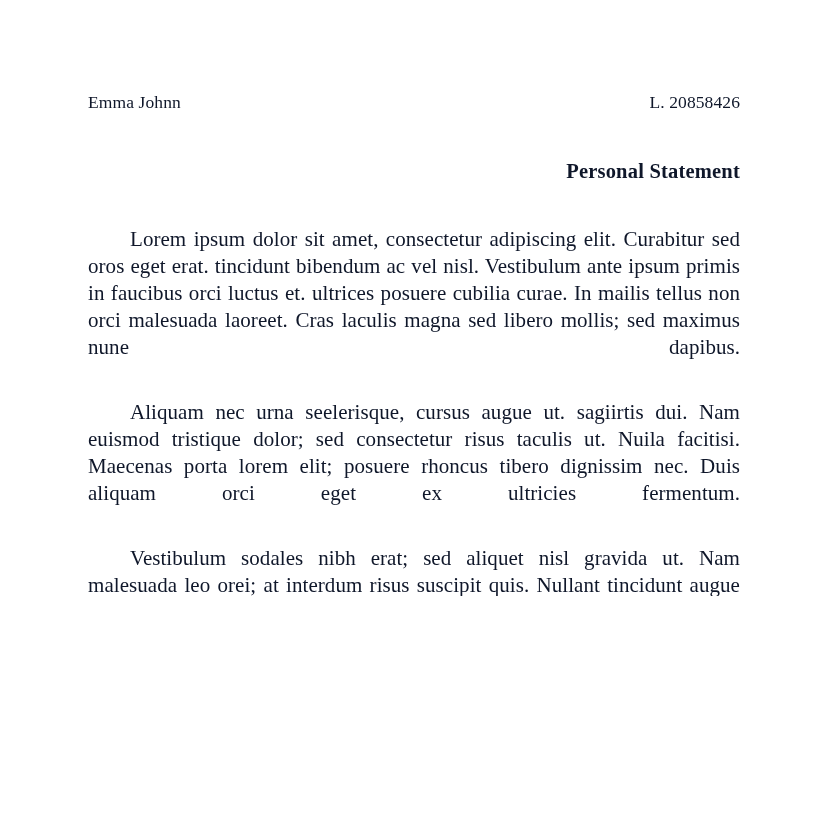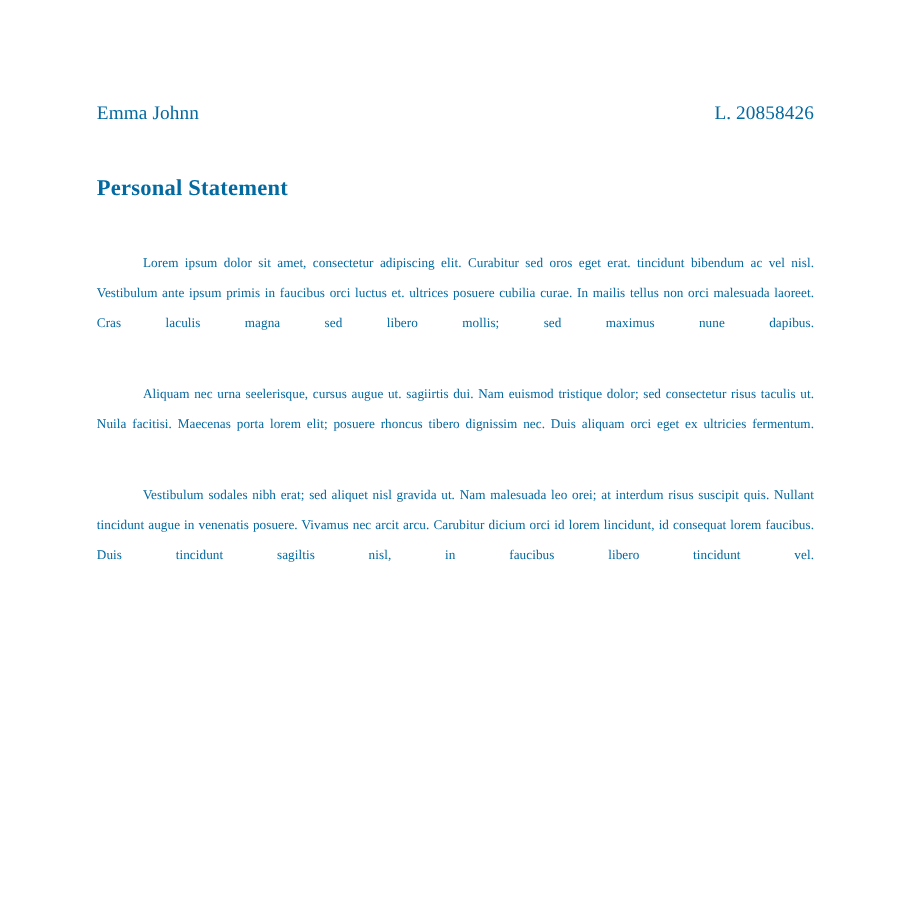--- a/index.html
+++ b/index.html
@@ -7,21 +7,21 @@
     padding: 0;
     background: #ffffff;
   }
   .page {
     position: relative;
     width: 828px;
     height: 596px;
     background: #ffffff;
     overflow: hidden;
     font-family: "Liberation Serif", "DejaVu Serif", serif;
-    color: #0369a1;
+    color: #0f172a;
     -webkit-font-smoothing: antialiased;
   }
 
   
   .doc-header {
     position: absolute;
     left: 88px;
     top: 92px;
     width: 652px;
     display: flex;
@@ -34,36 +34,36 @@
   .doc-header .ref {
     white-space: nowrap;
   }
 
   
   .doc-title {
     position: absolute;
     left: 88px;
     top: 160px;
     width: 652px;
-    text-align: left;
+    text-align: right;
     font-size: 20.5px;
     font-weight: bold;
     letter-spacing: 0.2px;
   }
 
   
   .body-block {
     position: absolute;
     left: 88px;
     top: 226px;
     width: 652px;
   }
   .para {
     margin: 0 0 11px 0;
-    font-size: 12px;
+    font-size: 21px;
     line-height: 27px;
     text-align: justify;
     text-justify: inter-word;
     text-indent: 42px;
     letter-spacing: 0.05px;
     word-spacing: 0.2px;
   }
   .para:last-of-type {
     margin-bottom: 0;
   }

